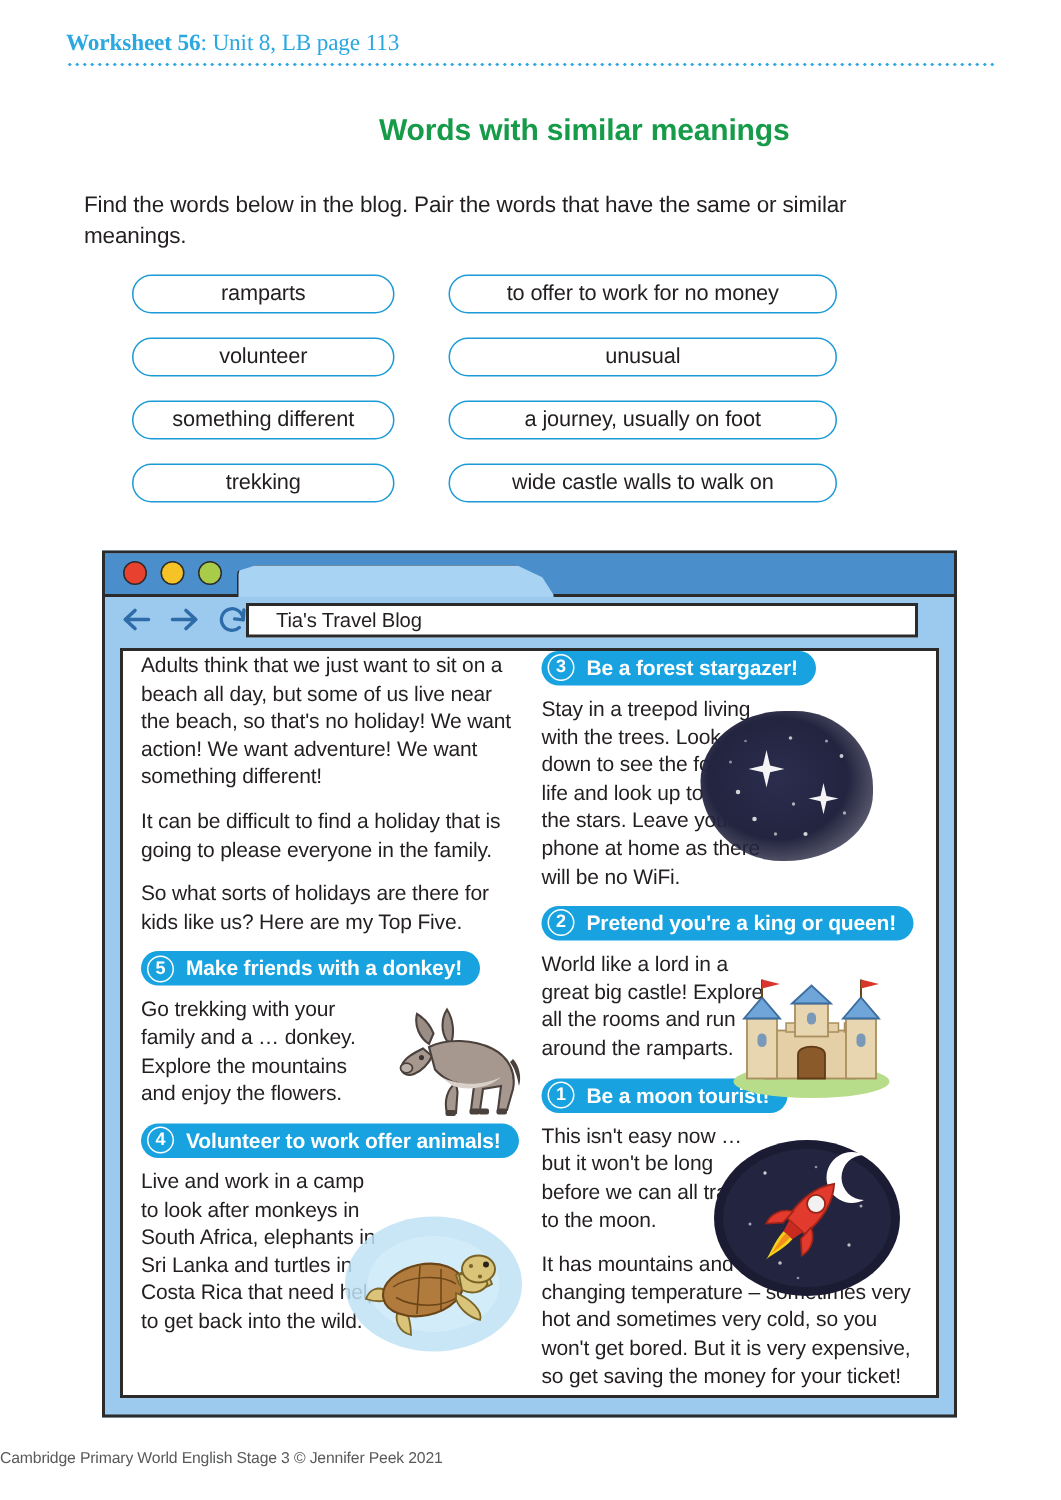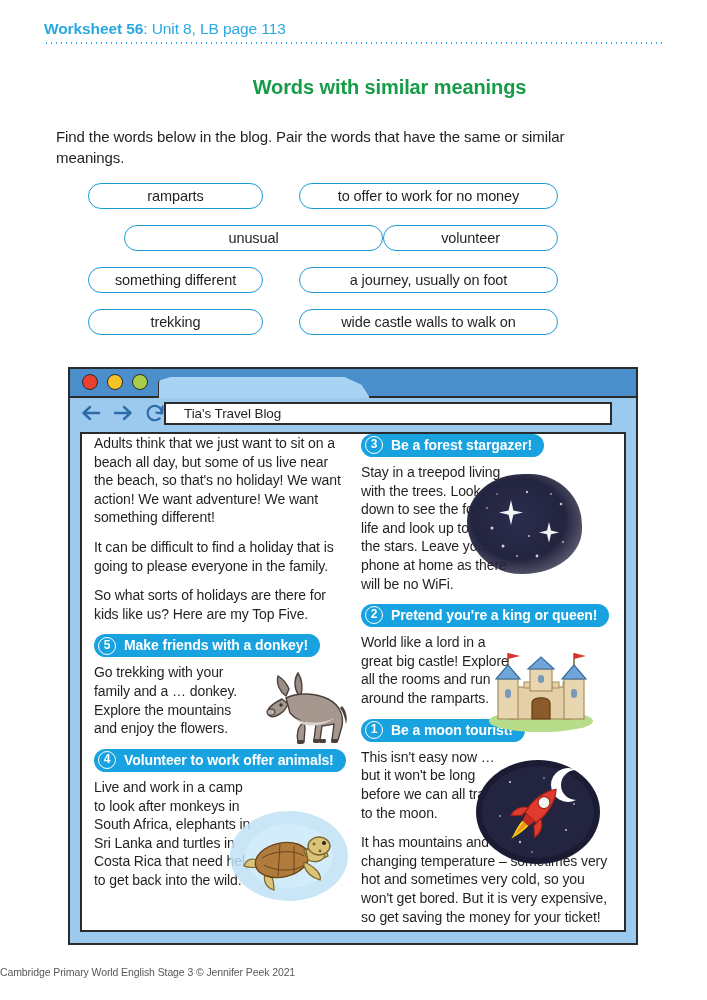--- a/index.html
+++ b/index.html
@@ -15,20 +15,21 @@
     overflow: hidden;
     position: relative;
   }
 
   
   .wsheader {
     position: absolute;
     left: 44px;
     top: 20px;
     width: 620px;
+    font-family: Liberation Serif, serif;
   }
   .wsheader-line {
     font-size: 15.5px;
     color: #2aa8e0;
     letter-spacing: -0.1px;
     white-space: nowrap;
   }
   .wsheader-line .strong {
     font-weight: bold;
   }
@@ -277,22 +278,22 @@
 <div class="page-title">Words with similar meanings</div>
 
 <div class="instruction">Find the words below in the blog. Pair the words that have the same or similar meanings.</div>
 
 <div class="pill-grid">
   <div class="pill-row">
     <div class="pill left">ramparts</div>
     <div class="pill right">to offer to work for no money</div>
   </div>
   <div class="pill-row">
+    <div class="pill left">volunteer</div>
     <div class="pill right">unusual</div>
-    <div class="pill left">volunteer</div>
   </div>
   <div class="pill-row">
     <div class="pill left">something different</div>
     <div class="pill right">a journey, usually on foot</div>
   </div>
   <div class="pill-row">
     <div class="pill left">trekking</div>
     <div class="pill right">wide castle walls to walk on</div>
   </div>
 </div>

